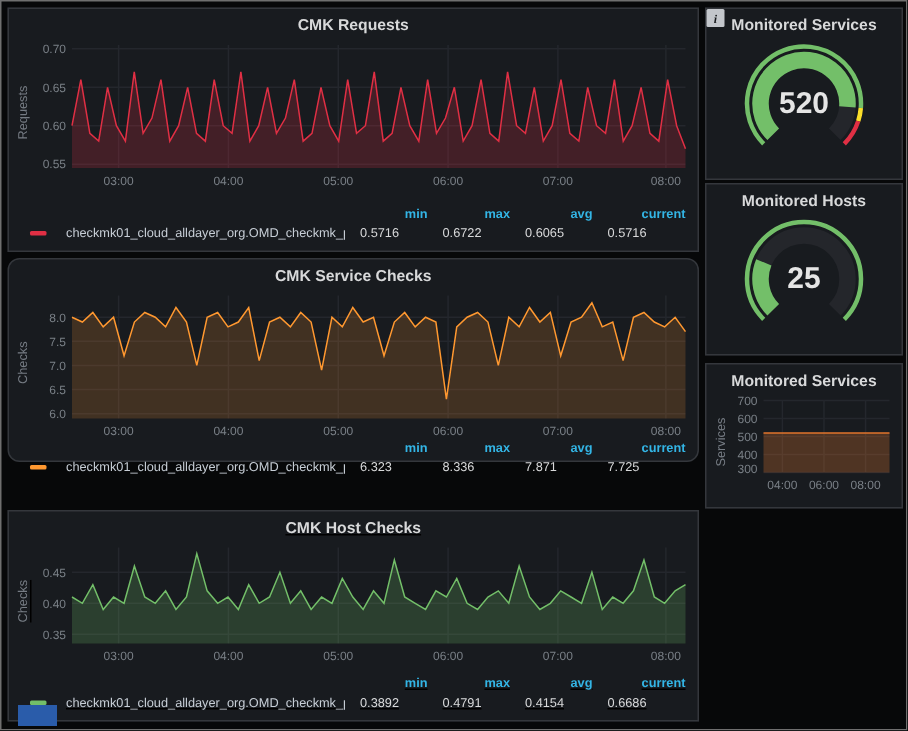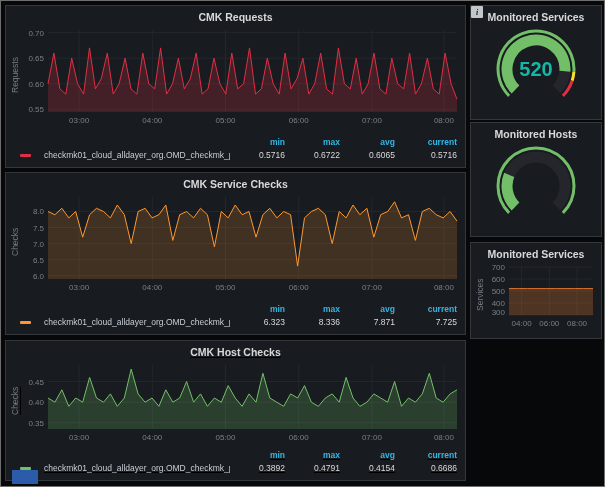--- a/index.html
+++ b/index.html
@@ -24,27 +24,27 @@
     padding-left:12px; flex:0 0 auto;
   }
   svg { display:block; }
   .tick { font:8px "Liberation Sans", sans-serif; fill:#7a8087; }
   .legend { margin-top:auto; flex:0 0 auto; padding:0 4px 1px 6px; }
   .legend-grid {
     display:grid; grid-template-columns:18px minmax(0,1fr) 45px 45px 45px 52px;
     column-gap:10px; align-items:center; font-size:8.5px; line-height:13px;
   }
   .lh { color:#33b5e5; font-weight:700; text-align:right; cursor:pointer; }
-  .sval { color:#d8d9da; text-align:right; }
+  .sval { color:#d8d9da; text-align:left; }
   .slabel { color:#c7ced6; white-space:nowrap; overflow:hidden; cursor:pointer; }
   .marker { width:11px; height:3px; border-radius:1px; justify-self:center; }
   .gauge-wrap { position:relative; width:112px; height:82px; margin:0 auto; flex:0 0 auto; }
   .gauge-value {
     position:absolute; left:0; top:33px; width:100%; text-align:center;
-    font-size:20px; font-weight:700; color:#14b8a6;
+    font-size:20px; font-weight:700; color:#e5e5e5;
   }
   .info-icon {
     position:absolute; left:0; top:0; width:12px; height:12px; z-index:5;
     background:#c3c6cb; color:#15171a; font:italic 700 8px "Liberation Serif", serif;
     display:flex; align-items:center; justify-content:center; border-radius:1px; cursor:pointer;
   }
   .blue-badge { position:absolute; left:11px; top:469px; width:26px; height:14px; z-index:6; }
 </style>
 </head>
 <body>
@@ -91,21 +91,21 @@
         <span class="marker" style="background: rgb(224, 47, 68);"></span>
         <span class="slabel">checkmk01_cloud_alldayer_org.OMD_checkmk_performance.requests.mean</span>
         <span class="sval">0.5716</span>
         <span class="sval">0.6722</span>
         <span class="sval">0.6065</span>
         <span class="sval">0.5716</span>
       </div>
     </div>
   </div>
 
-  <div class="panel" style="left:4px;top:171px;width:461px;height:163px;">
+  <div class="panel" style="left:4px;top:171px;width:461px;height:136px;border-radius:8px;">
     <div class="panel-title">CMK Service Checks</div>
     <div class="chart-row">
       <div class="ylabel">Checks</div>
       <svg width="441" height="100">
           <line x1="26" x2="435" y1="83.78431372549021" y2="83.78431372549021" stroke="#24272d" stroke-width="1"></line>
           <text x="22" y="86.78431372549021" text-anchor="end" class="tick">6.0</text>
           <line x1="26" x2="435" y1="67.70588235294119" y2="67.70588235294119" stroke="#24272d" stroke-width="1"></line>
           <text x="22" y="70.70588235294119" text-anchor="end" class="tick">6.5</text>
           <line x1="26" x2="435" y1="51.627450980392155" y2="51.627450980392155" stroke="#24272d" stroke-width="1"></line>
           <text x="22" y="54.627450980392155" text-anchor="end" class="tick">7.0</text>
@@ -208,20 +208,21 @@
   </div>
 
   <div class="panel" style="left:469px;top:121px;width:132px;height:115px;">
     <div class="panel-title">Monitored Hosts</div>
     <div class="gauge-wrap">
       <svg width="112" height="82">
           <path d="M 35.49 64.51 A 29 29 0 1 1 76.51 64.51" stroke="#24262b" stroke-width="11" fill="none" stroke-linecap="butt"></path>
           <path d="M 35.49 64.51 A 29 29 0 0 1 29.21 32.90" stroke="#73bf69" stroke-width="11" fill="none" stroke-linecap="butt"></path>
           <path d="M 29.13 70.87 A 38 38 0 1 1 82.87 70.87" stroke="#73bf69" stroke-width="3" fill="none" stroke-linecap="butt"></path>
         </svg>
+      <div class="gauge-value">25</div>
     </div>
   </div>
 
   <div class="panel" style="left:469px;top:241px;width:132px;height:97px;">
     <div class="panel-title">Monitored Services</div>
     <div class="chart-row">
       <div class="ylabel">Services</div>
       <svg width="112" height="66">
           <line x1="22" x2="106" y1="53" y2="53" stroke="#24272d" stroke-width="1"></line>
           <text x="18" y="53" text-anchor="end" class="tick">300</text>

